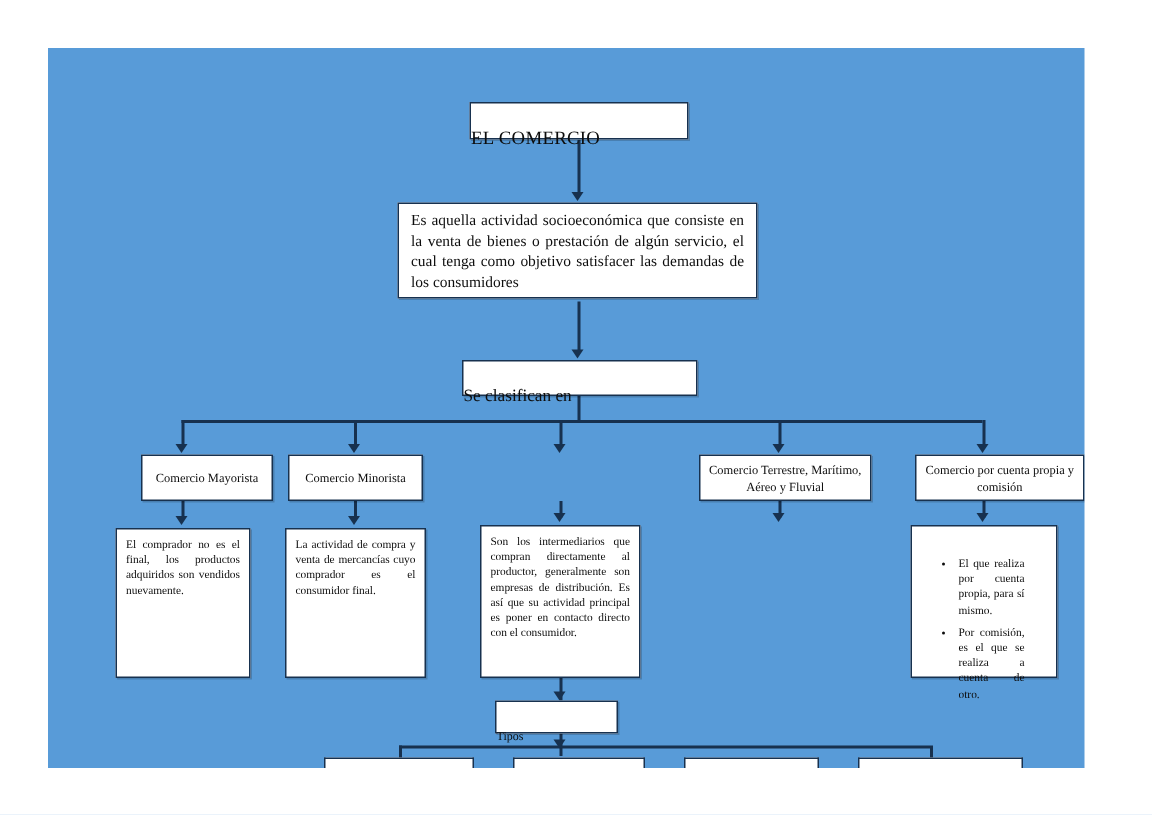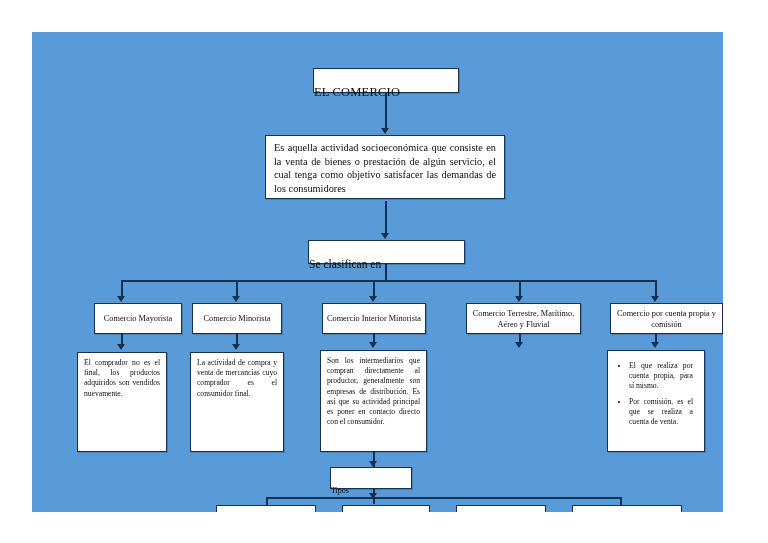--- a/index.html
+++ b/index.html
@@ -61,21 +61,21 @@
 
   .body-box{padding:5px 6px 4px 6px;}
   .body-box .txt{font-size:7.6px;line-height:10.2px;text-align:justify;text-align-last:left;}
 
   #b1{left:45px;top:320px;width:90px;height:100px;}
   #b2{left:158px;top:320px;width:94px;height:100px;}
   #b3{left:288px;top:318px;width:107px;height:102px;}
   #b4{left:437px;top:318px;width:97px;height:102px;}
   #b5{left:575px;top:318px;width:98px;height:102px;padding:7px 8px 4px 4px;}
 
-  #b5 ul{margin:3px;padding:0 0 0 14px;}
+  #b5 ul{margin:13px;padding:0 0 0 14px;}
   #b5 li{font-size:7.6px;line-height:10.2px;text-align:justify;text-align-last:left;margin-bottom:5px;}
 
   #n-tipos{left:298px;top:435px;width:82px;height:22px;}
   #n-tipos .txt{font-size:8px;}
 
   
   .bot{position:absolute;top:473px;height:40px;background:#ffffff;border:1.6px solid #17314f;border-bottom:none;box-sizing:border-box;}
   #bt1{left:184px;width:100px;}
   #bt2{left:310px;width:88px;}
   #bt3{left:424px;width:90px;}
@@ -157,43 +157,40 @@
     <div class="node center" id="n-class">
       <div class="txt">Se clasifican en</div>
     </div>
 
     <div class="node hdr" id="h1">
       <div class="txt">Comercio Mayorista</div>
     </div>
     <div class="node hdr" id="h2">
       <div class="txt">Comercio Minorista</div>
     </div>
-    <div class="node hdr" id="h3">
-      <div class="txt">Comercio Interior Minorista</div>
-    </div>
     <div class="node hdr" id="h4">
       <div class="txt">Comercio Terrestre, Marítimo, Aéreo y Fluvial</div>
     </div>
     <div class="node hdr" id="h5">
       <div class="txt">Comercio por cuenta propia y comisión</div>
     </div>
 
     <div class="node body-box" id="b1">
       <div class="txt">El comprador no es el final, los productos adquiridos son vendidos nuevamente.</div>
     </div>
     <div class="node body-box" id="b2">
       <div class="txt">La actividad de compra y venta de mercancías cuyo comprador es el consumidor final.</div>
     </div>
     <div class="node body-box" id="b3">
       <div class="txt">Son los intermediarios que compran directamente al productor, generalmente son empresas de distribución. Es así que su actividad principal es poner en contacto directo con el consumidor.</div>
     </div>
     <div class="node body-box" id="b5">
       <ul>
         <li>El que realiza por cuenta propia, para sí mismo.</li>
-        <li>Por comisión, es el que se realiza a cuenta de venta.</li>
+        <li>Por comisión, es el que se realiza a cuenta de otro.</li>
       </ul>
     </div>
 
     <div class="node center" id="n-tipos">
       <div class="txt">Tipos</div>
     </div>
 
     <div class="bot" id="bt1"></div>
     <div class="bot" id="bt2"></div>
     <div class="bot" id="bt3"></div>

